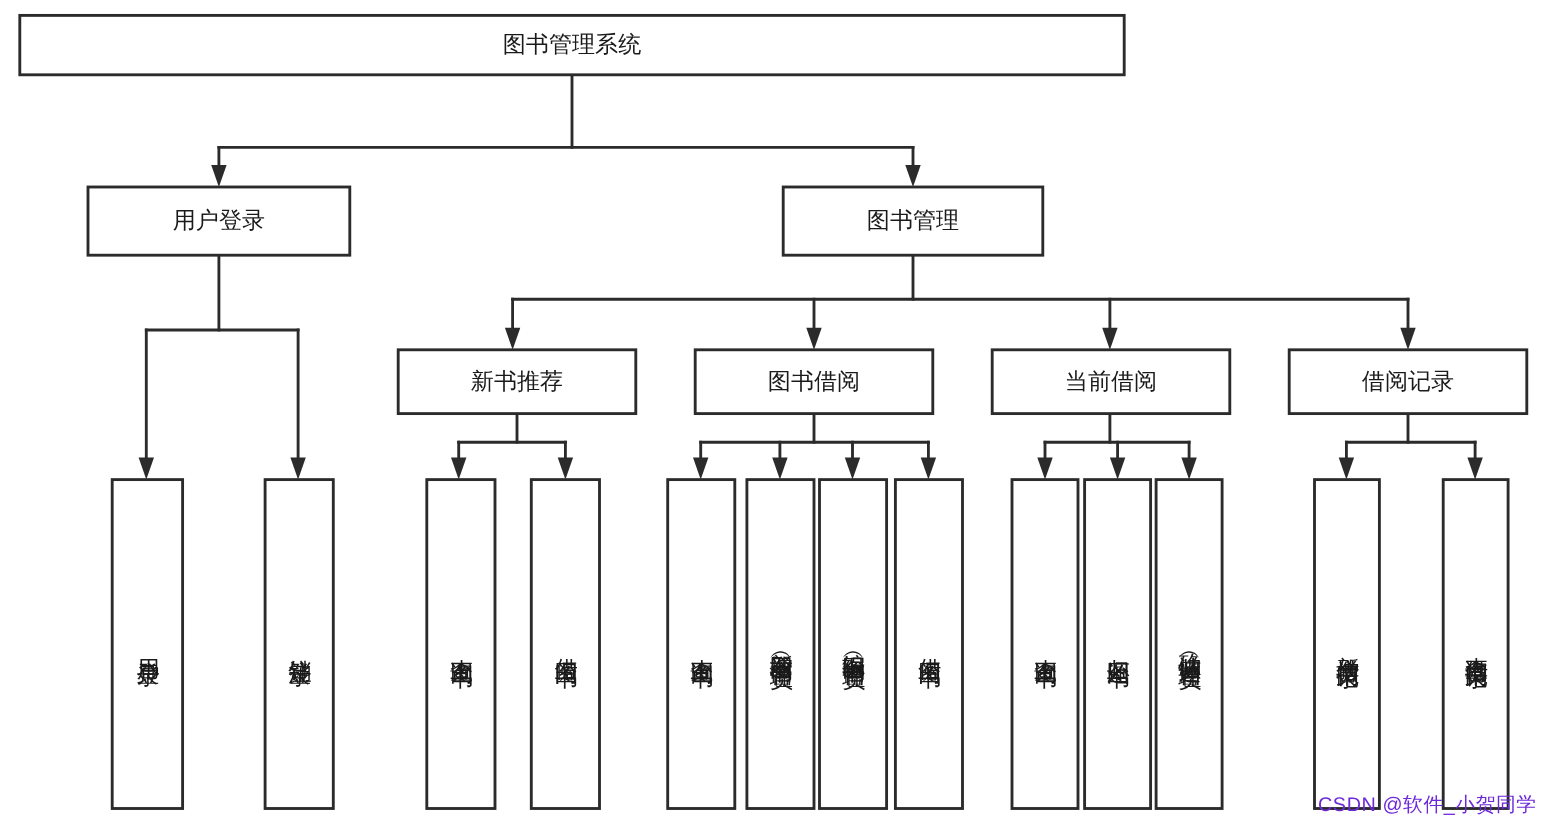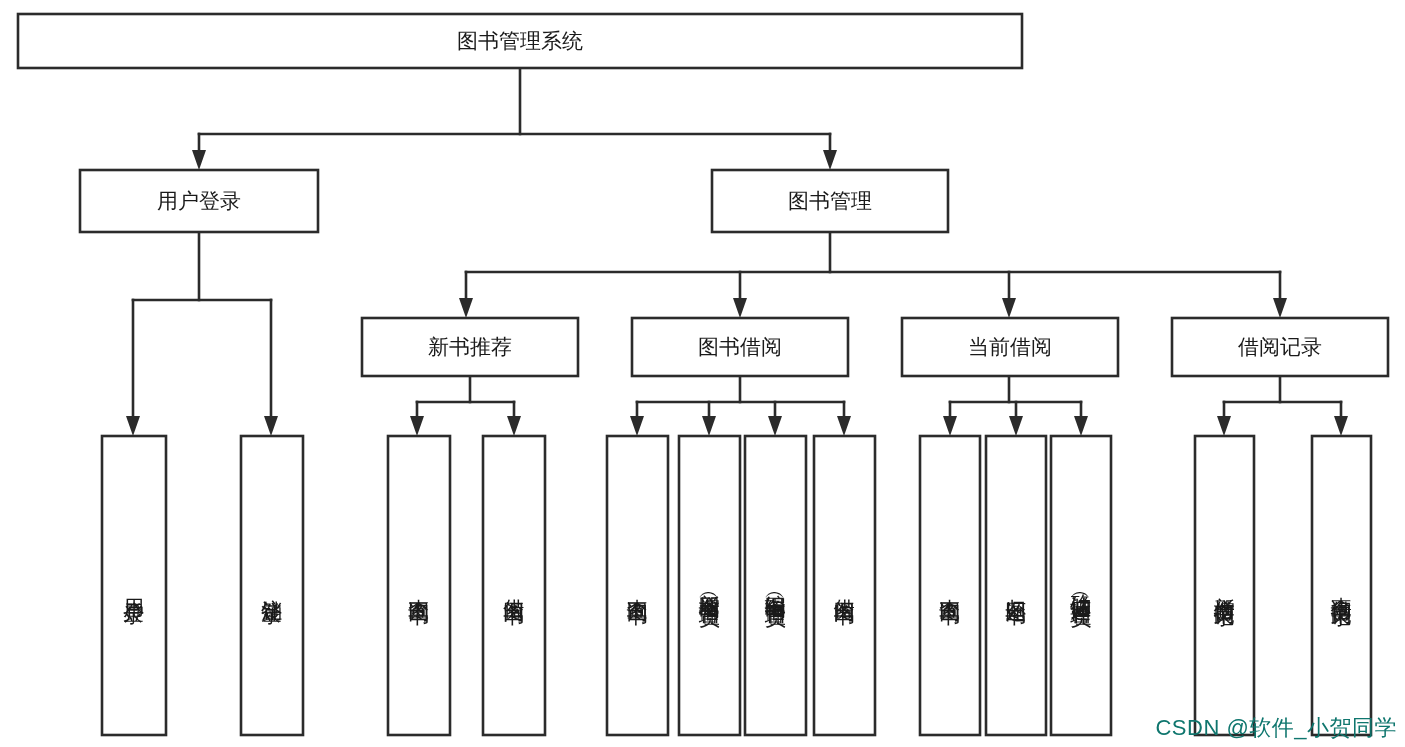--- a/index.html
+++ b/index.html
@@ -61,22 +61,22 @@
     color: #1a1a1a;
     line-height: 1.12;
     letter-spacing: 2px;
     white-space: nowrap;
   }
   .watermark {
     position: absolute;
     right: 8px;
     bottom: 4px;
     font-family: "Liberation Sans", "DejaVu Sans", sans-serif;
-    font-size: 22px;
-    color: #0f766e;
+    font-size: 18px;
+    color: #6d28d9;
     letter-spacing: 0.5px;
     user-select: none;
   }
 </style>
 </head>
 <body>
 
 <div id="diagram-root">
   <svg id="diagram-svg" viewBox="0 0 1405 747">
     <g id="connectors-layer">

